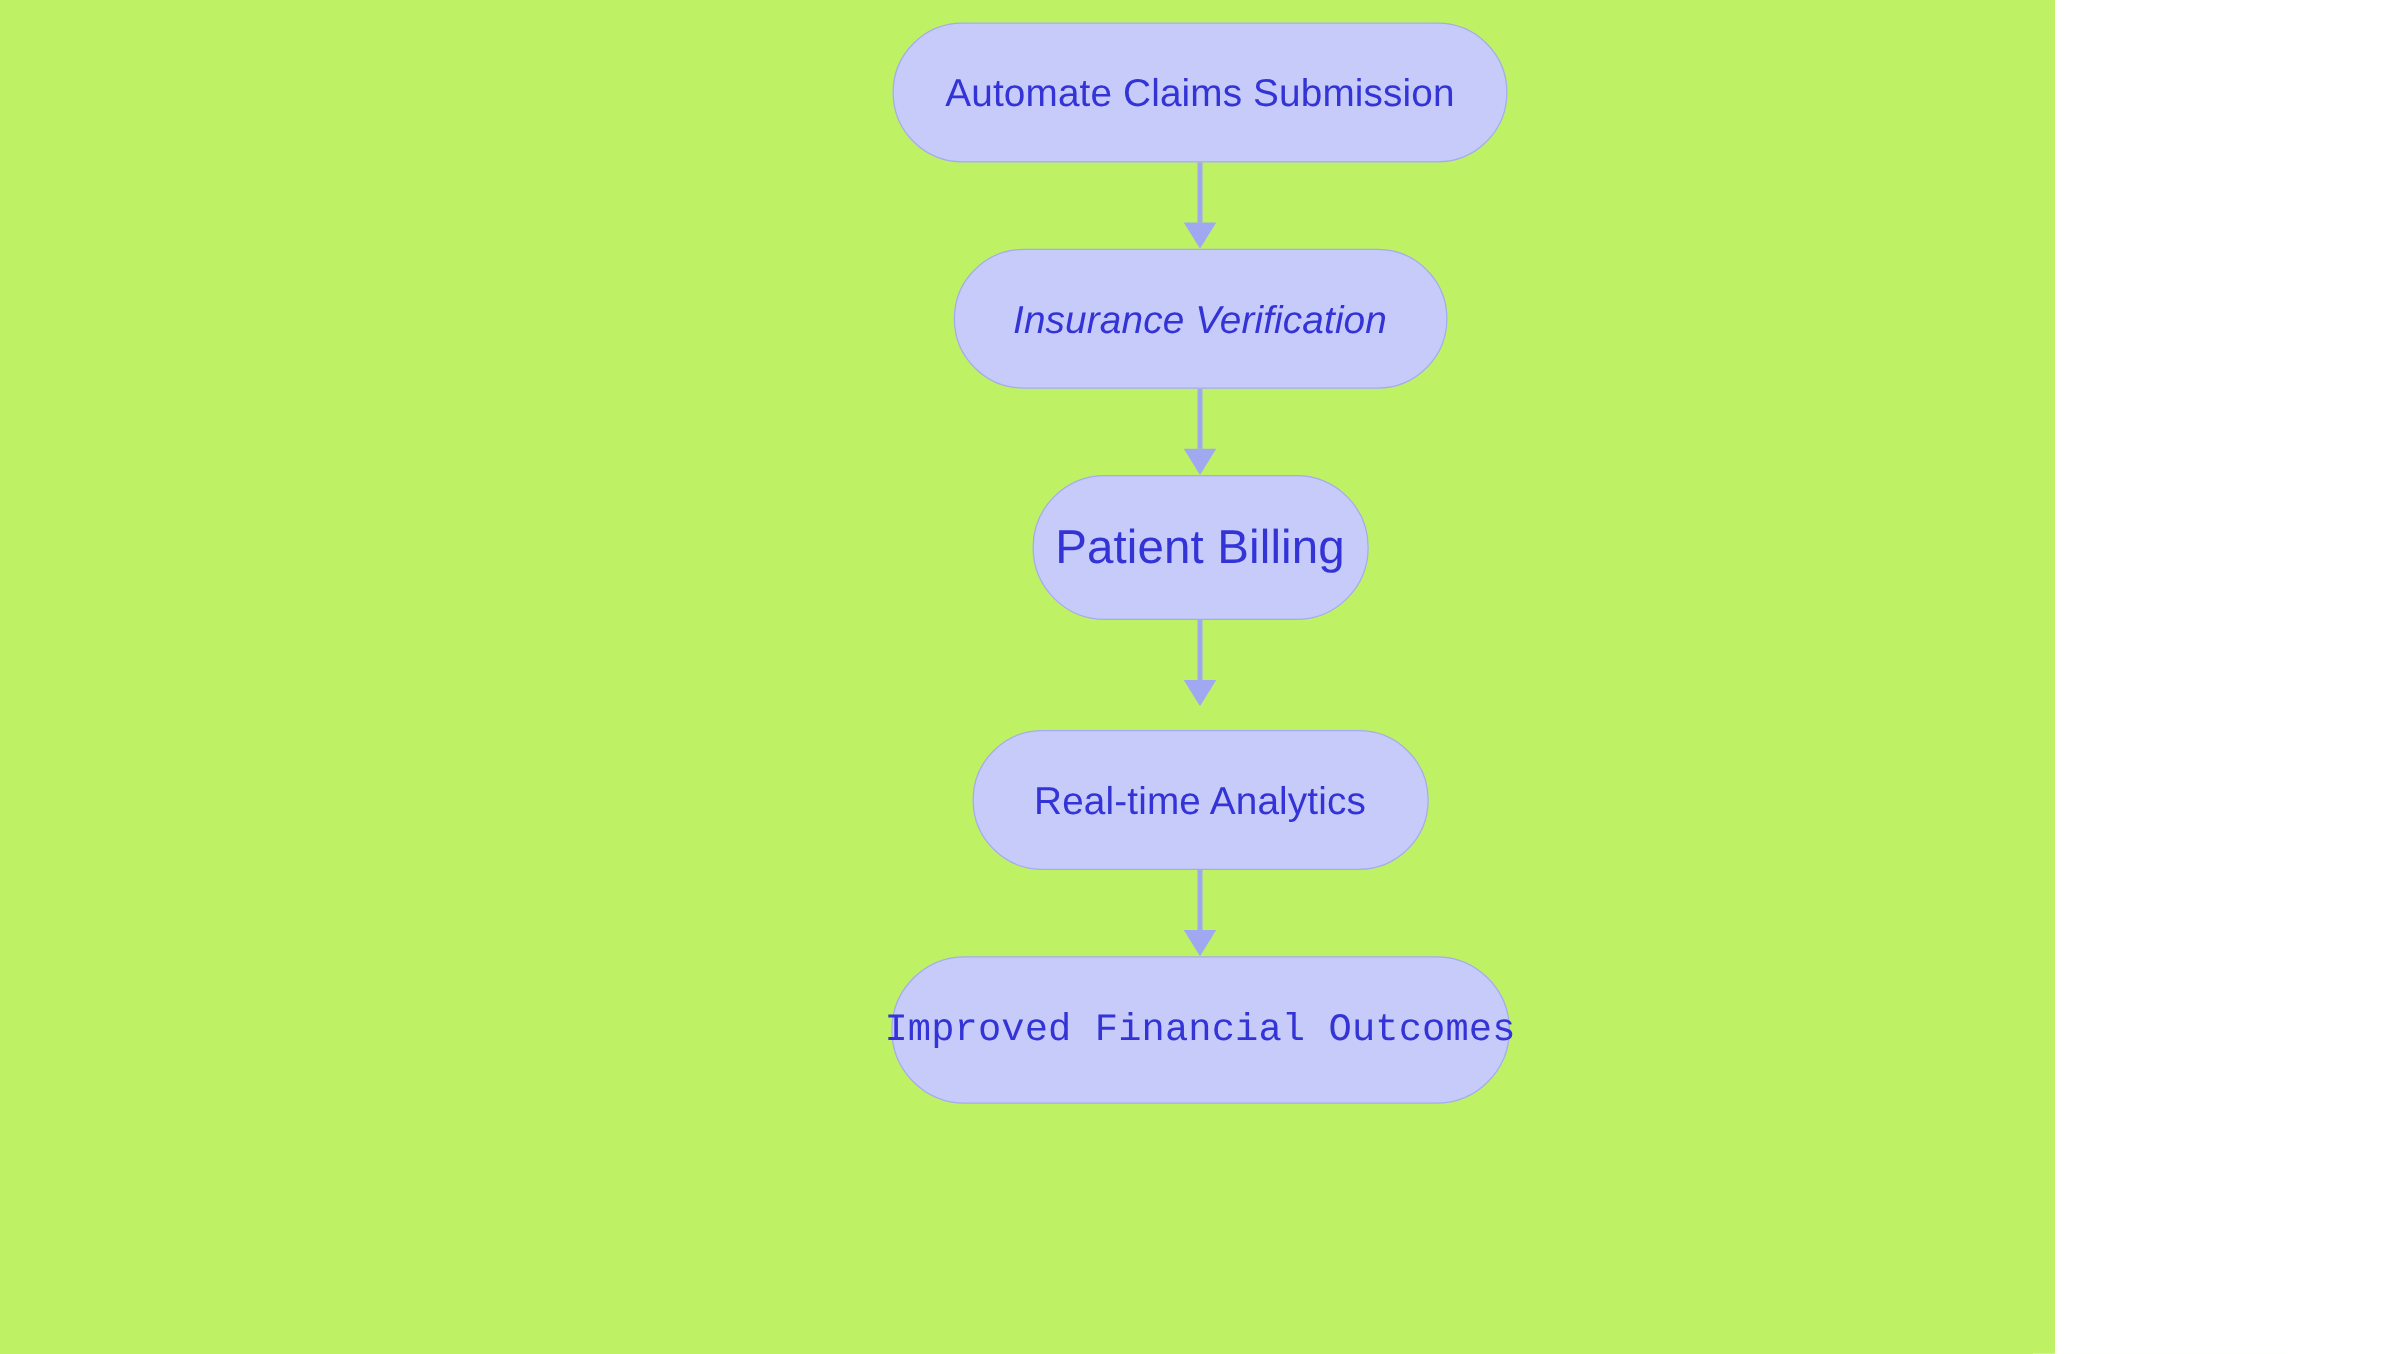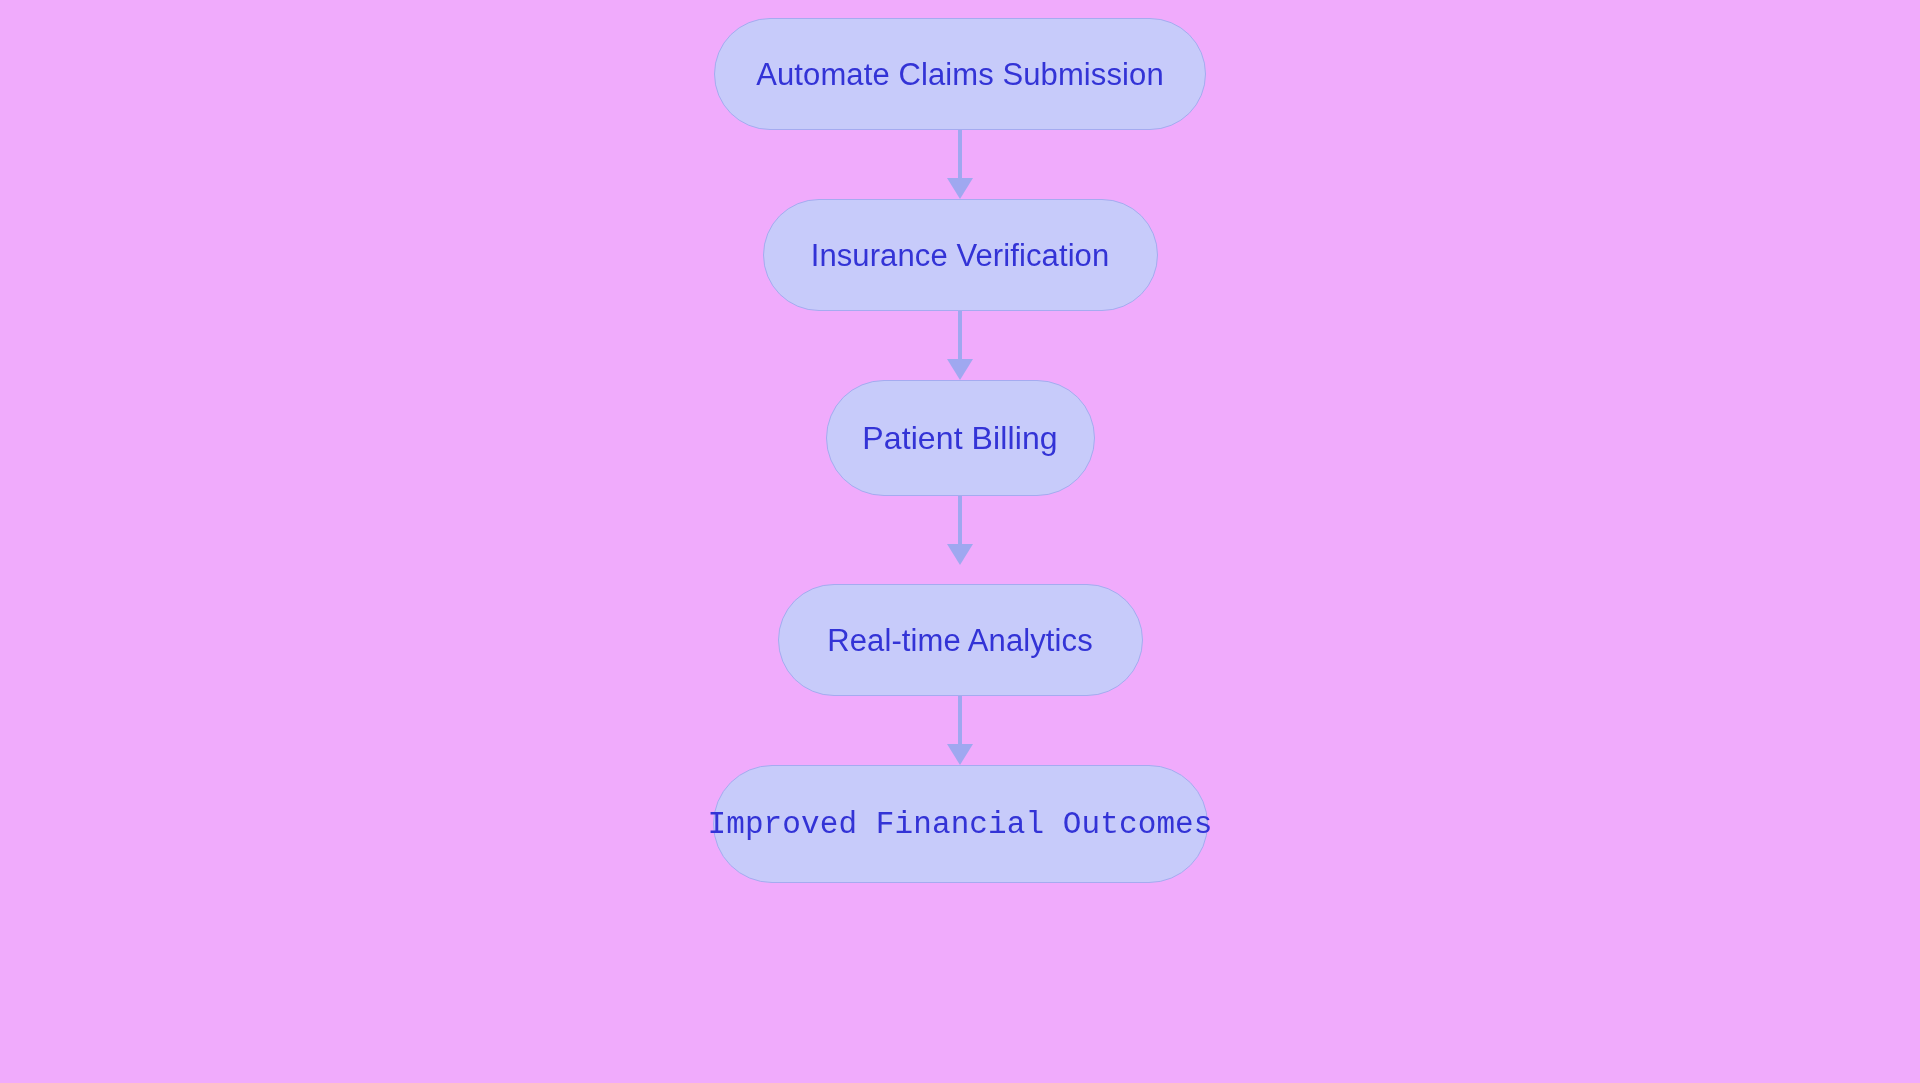--- a/index.html
+++ b/index.html
@@ -10,23 +10,23 @@
   }
   body {
     width: 1920px;
     height: 1083px;
     overflow: hidden;
     font-family: "Liberation Sans", "DejaVu Sans", sans-serif;
   }
 
   #flowchart-canvas {
     position: relative;
-    width: 1920px;
+    width: 1644px;
     height: 1083px;
-    background: #f0abfc;
+    background: #bef264;
   }
 
   .flow-column {
     position: absolute;
     left: 0;
     top: 0;
     width: 1920px;
     height: 1083px;
     display: flex;
     flex-direction: column;
@@ -52,26 +52,26 @@
     font-size: 31px;
     font-weight: 400;
     line-height: 1;
     color: #3333d6;
     text-align: center;
     padding: 0 4px;
   }
 
   
   .node-1 { width: 492px; height: 112px; margin-top: 18px; }
-  .node-2 { width: 395px; height: 112px; }
+  .node-2 { width: 395px; height: 112px; font-style: italic; }
   .node-3 { width: 269px; height: 116px; }
   .node-4 { width: 365px; height: 112px; margin-top: 19px; }
   .node-5 { width: 495px; height: 118px; font-family: Liberation Mono, monospace; }
 
-  .node-3 .node-label { font-size: 32px; }
+  .node-3 .node-label { font-size: 38px; }
 
   
   .flow-connector {
     position: relative;
     width: 26px;
     height: 69px;
     display: flex;
     flex-direction: column;
     align-items: center;
     justify-content: flex-start;

